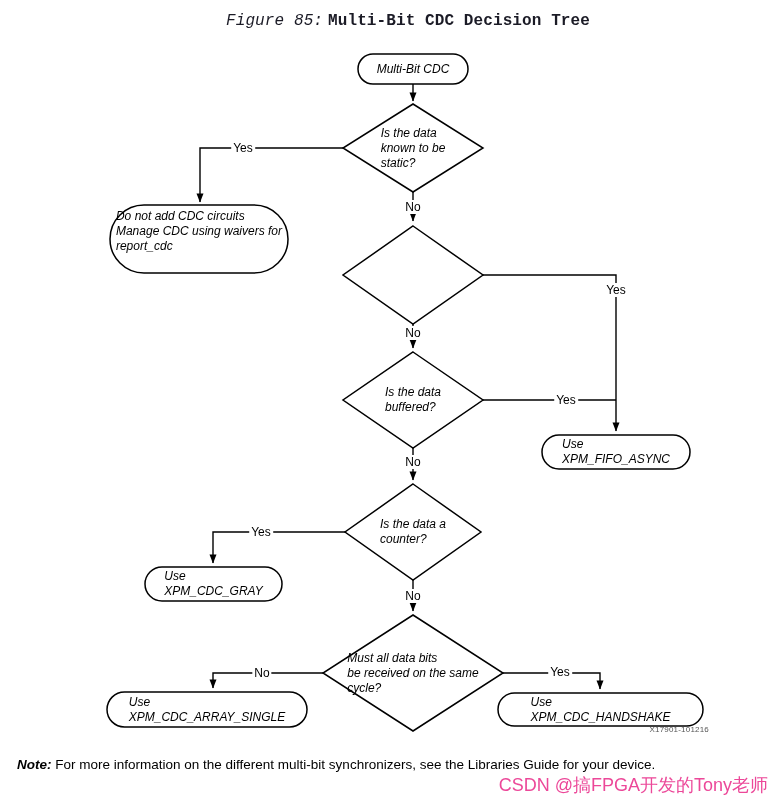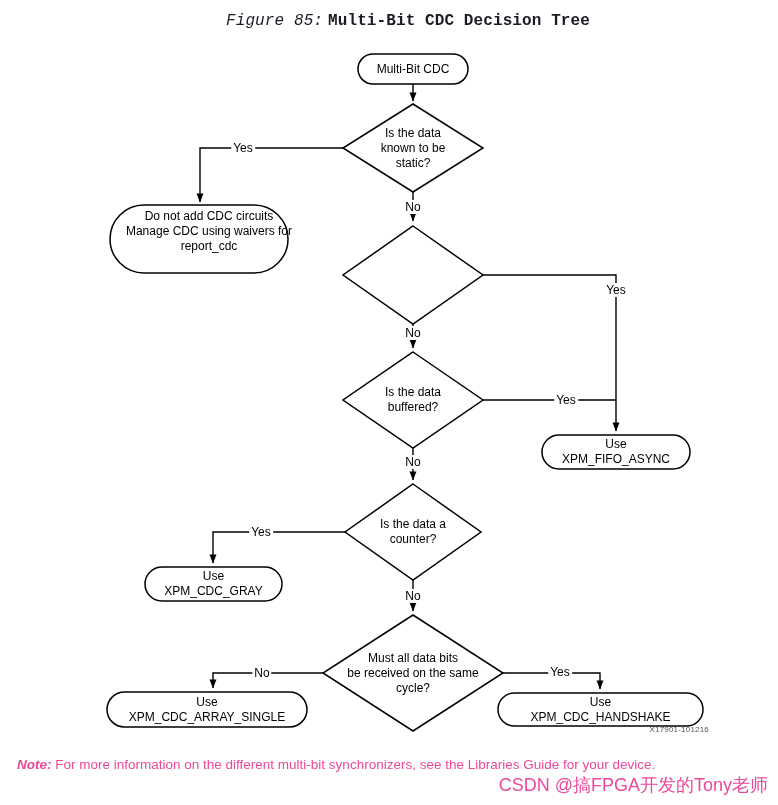--- a/index.html
+++ b/index.html
@@ -11,32 +11,32 @@
     position:absolute; top:12px; left:38px; width:740px;
     text-align:center; font-size:16px; color:#1b1b26; letter-spacing:0.1px;font-family:Liberation Mono, monospace;
   }
   .fig-title .fig-label { font-style:italic; font-weight:500; margin-right:5px; }
   .fig-title .fig-name  { font-weight:bold; }
 
   svg.diagram { position:absolute; left:0; top:0; }
 
   .node-label {
     position:absolute; display:flex; align-items:center; justify-content:center;
-    text-align:center; white-space:pre-line; font-size:12px; line-height:15px; color:#000;
+    white-space:pre-line; font-size:12px; line-height:15px; color:#000;font-style:italic;
   }
   .edge-label {
     position:absolute; transform:translate(-50%,-50%);
     background:#ffffff; padding:0 2px; font-size:12px; line-height:14px; color:#000;
   }
   .figure-id {
     position:absolute; top:725px; right:69px; font-size:8px; color:#555; letter-spacing:0.2px;
   }
   .note {
     position:absolute; left:17px; top:755px; width:732px;
-    font-size:13.5px; line-height:19px; color:#ec4899;
+    font-size:13.5px; line-height:19px; color:#000000;
   }
   .note .note-prefix { font-weight:bold; font-style:italic; }
   .watermark {
     position:absolute; top:774px; right:10px; font-size:18px; line-height:22px;
     color:#ec4899; white-space:nowrap;
   }
 </style>
 </head>
 <body>
 
@@ -79,21 +79,21 @@
       <polygon points="413,615 503,673 413,731 323,673"></polygon>
       <rect x="107" y="692" width="200" height="35" rx="17.5" ry="17.5"></rect>
       <rect x="498" y="693" width="205" height="33" rx="16.5" ry="16.5"></rect>
     </g>
   </svg>
 
   <div class="node-label" style="left:358px; top:54px;  width:110px; height:30px;">Multi-Bit CDC</div>
   <div class="node-label" style="left:343px; top:104px; width:140px; height:88px;">Is the data
 known to be
 static?</div>
-  <div class="node-label" style="left:120px; top:205px; width:178px; height:52px;">Do not add CDC circuits
+  <div class="node-label" style="left:110px; top:205px; width:178px; height:52px;">Do not add CDC circuits
 Manage CDC using waivers for
 report_cdc</div>
   <div class="node-label" style="left:343px; top:352px; width:140px; height:96px;">Is the data
 buffered?</div>
   <div class="node-label" style="left:542px; top:435px; width:148px; height:34px;">Use
 XPM_FIFO_ASYNC</div>
   <div class="node-label" style="left:345px; top:484px; width:136px; height:96px;">Is the data a
 counter?</div>
   <div class="node-label" style="left:145px; top:567px; width:137px; height:34px;">Use
 XPM_CDC_GRAY</div>

